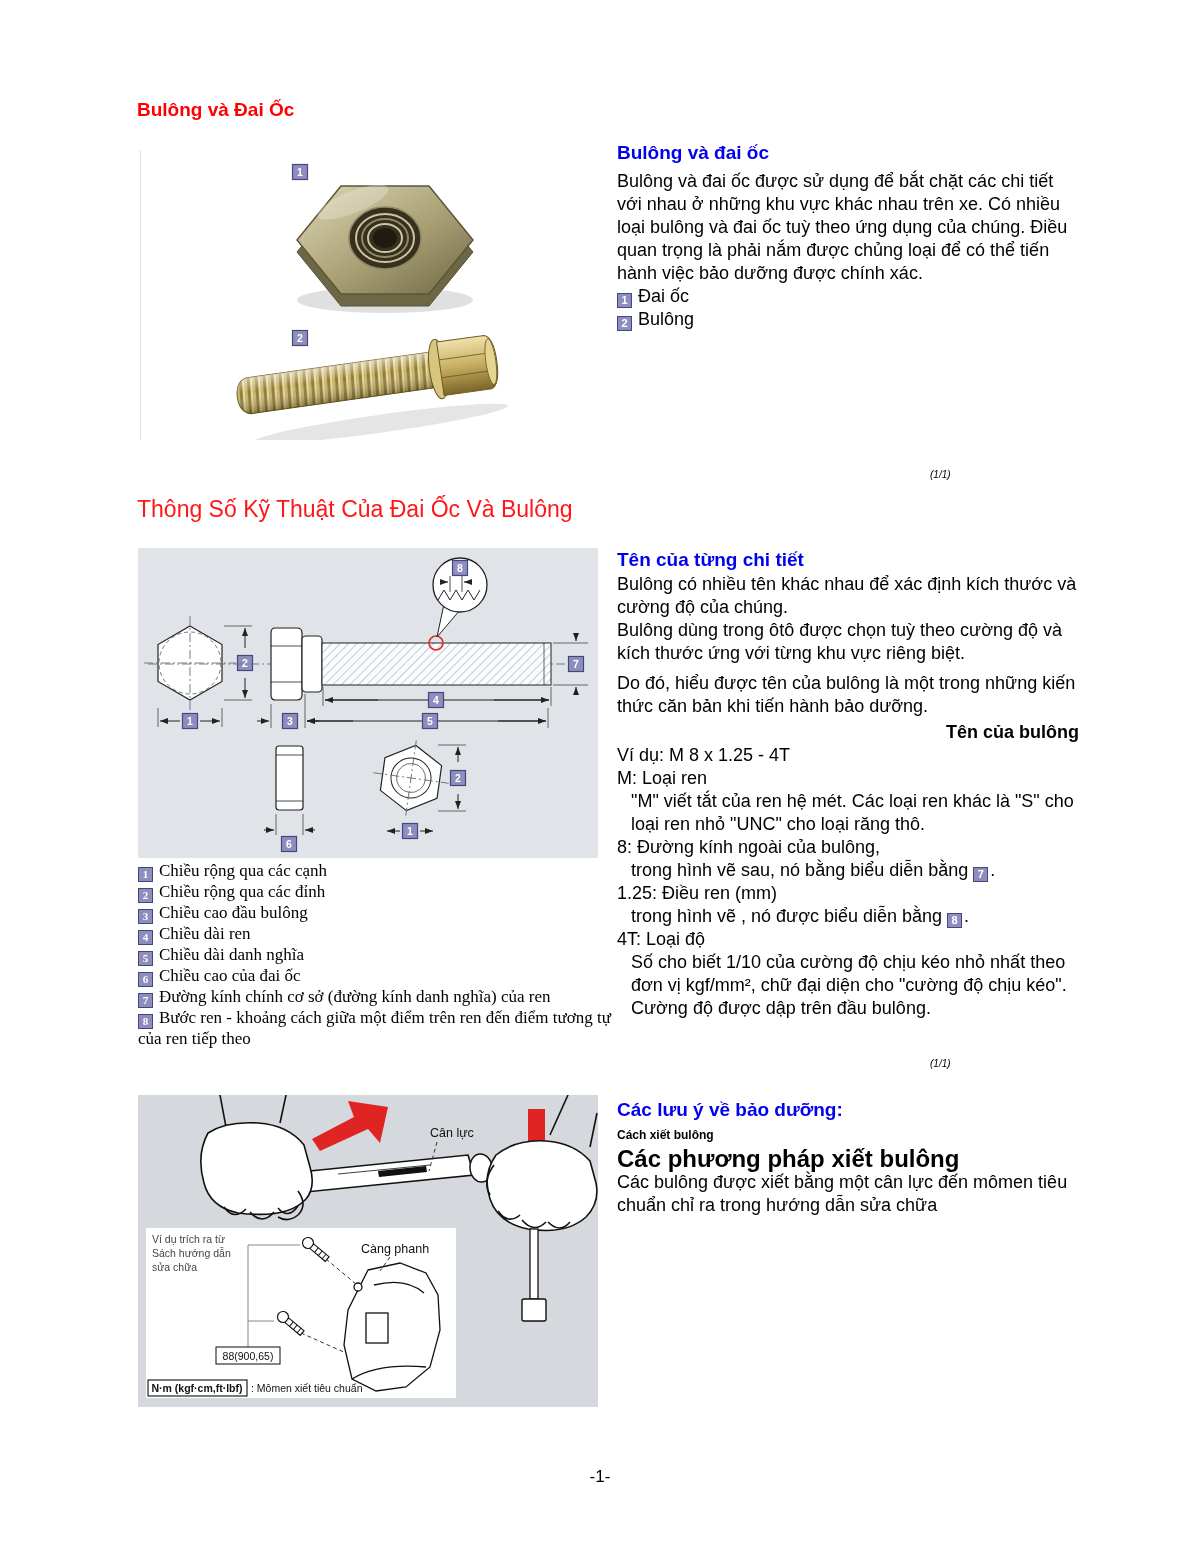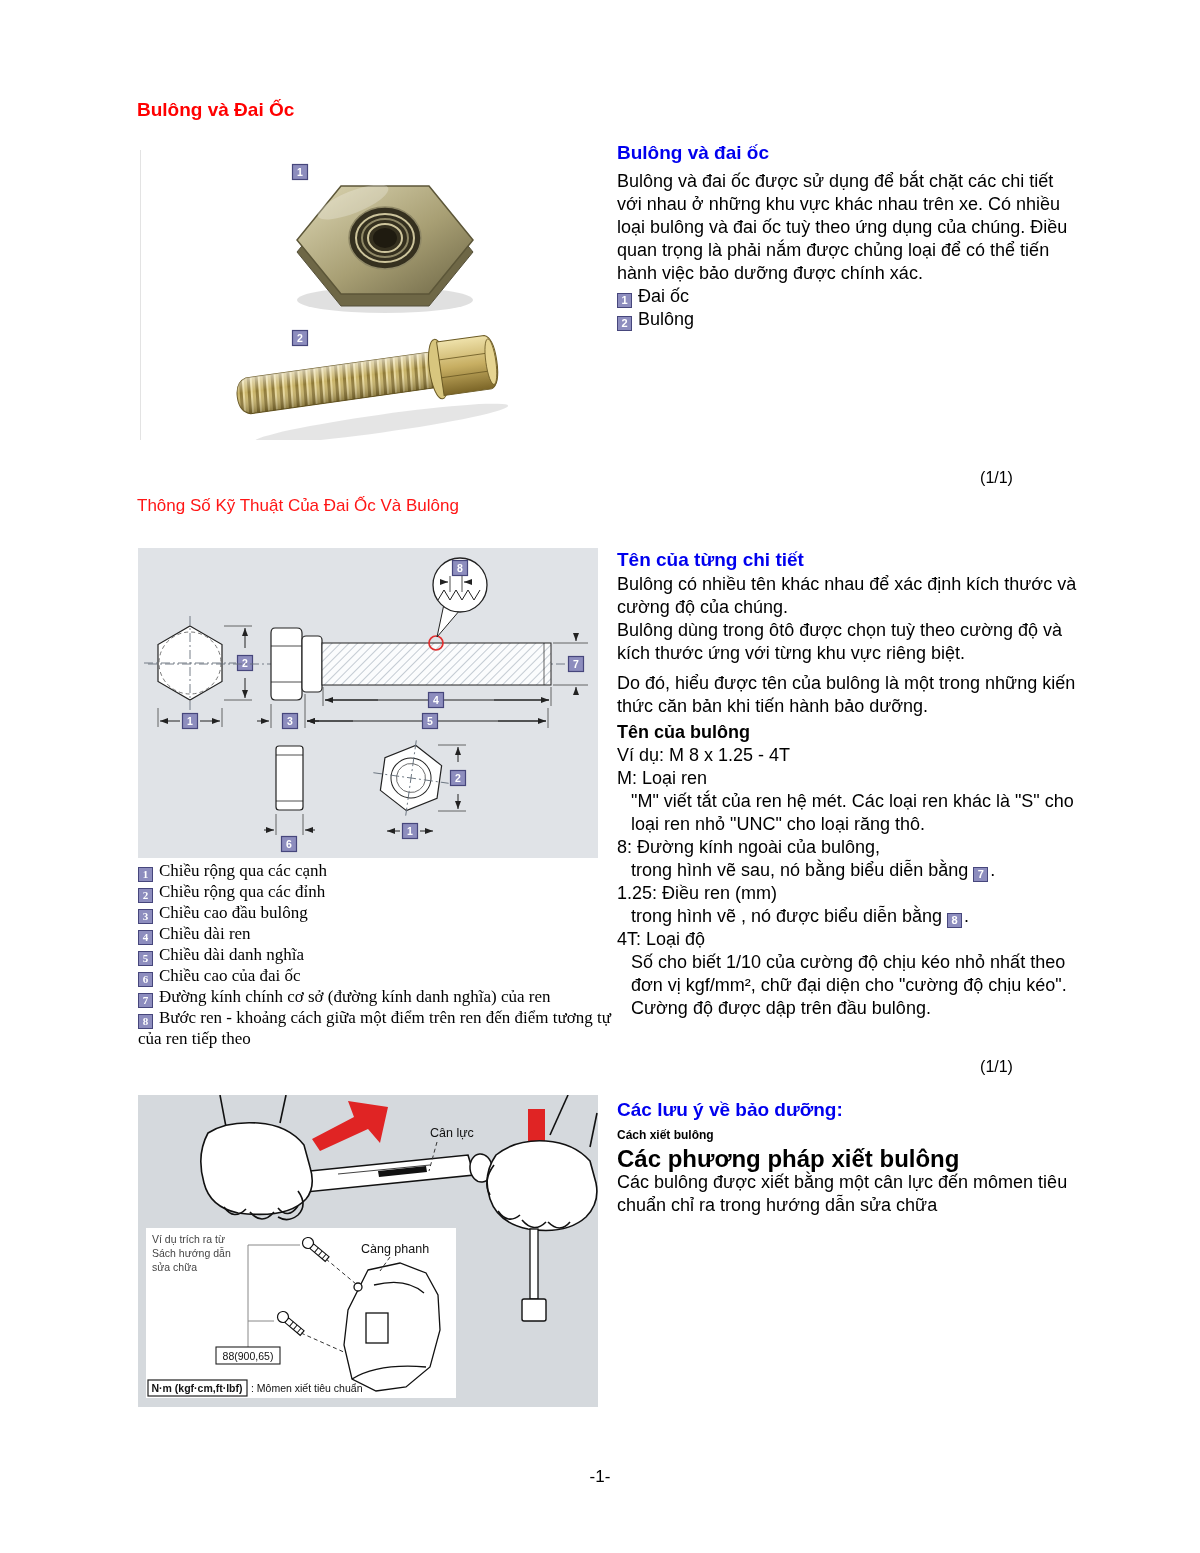--- a/index.html
+++ b/index.html
@@ -1,38 +1,38 @@
 <!DOCTYPE html>
 <html><head>
 <meta charset="utf-8">
 <style>
   html,body{margin:0;padding:0;background:#fff;}
   body{font-family:"Liberation Sans",sans-serif;color:#000;}
   #page{position:relative;width:1200px;height:1553px;background:#fff;overflow:hidden;}
 
   .abs{position:absolute;}
   .h-red-top{font-size:19px;font-weight:bold;color:#ff0000;}
-  .h-red-section{font-size:17px;font-weight:normal;color:#ff1616;}
+  .h-red-section{font-size:23px;font-weight:normal;color:#ff1616;}
   .h-blue{font-size:19px;font-weight:bold;color:#0000ee;margin:0 0 6px 0;line-height:22px;}
   .bodytext{font-size:18px;line-height:23px;margin:0;}
   .col{width:458px;}
 
   .co{display:inline-flex;width:15px;height:15px;background:#8d8dbe;border:1px solid #46467c;
       color:#fff;font-size:11px;font-weight:bold;line-height:13px;align-items:center;
       justify-content:center;vertical-align:-2px;box-sizing:border-box;margin-right:6px;}
   .co.inline{margin:0 2px 0 5px;}
 
   .callout-row{font-size:18px;line-height:23px;}
 
-  .marker{font-size:16px;text-align:center;width:133px;}
+  .marker{font-size:10px;text-align:left;width:133px;font-style:italic;}
 
   .legend{font-size:17px;line-height:20px;width:474px;}
   .legend div{margin:0;font-family:Liberation Serif, serif;}
 
-  .bold18{font-size:18px;font-weight:bold;line-height:23px;margin:3px 0 0 0;}
+  .bold18{font-size:18px;font-weight:bold;line-height:23px;margin:3px 0 0 0;text-align:right;}
   .indent{padding-left:14px;}
   .mt7{margin-top:7px;}
 
   .sub1{font-size:12px;font-weight:bold;line-height:24px;margin:2px 0 0 0;}
   .sub2{font-size:24px;font-weight:bold;line-height:24px;margin:0;}
 
   .footer{width:1200px;text-align:center;font-size:17px;}
 
   svg{display:block;}
   svg text{font-family:"Liberation Sans",sans-serif;}

